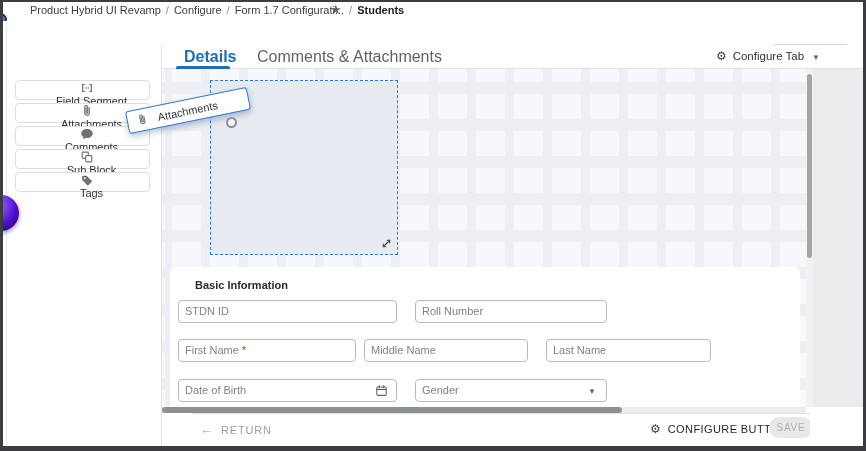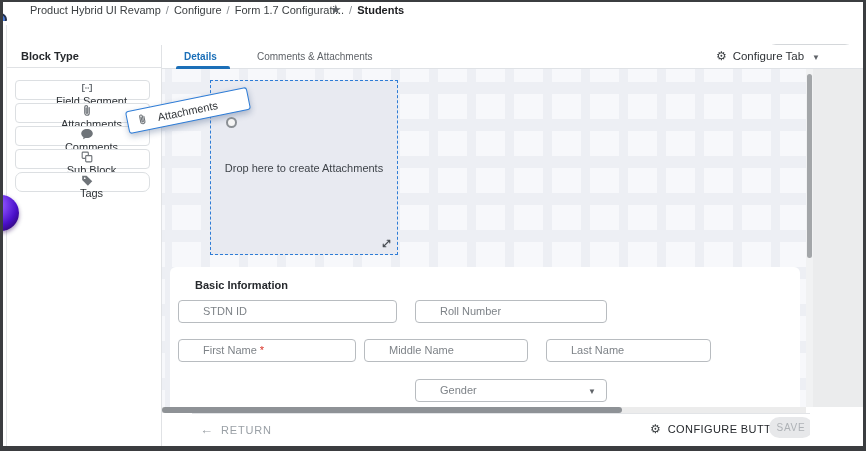--- a/index.html
+++ b/index.html
@@ -43,21 +43,21 @@
   .sidebar { left:7px; top:45px; width:155px; height:404px; background:#fff; border-right:1px solid #e0e2e5; }
   .sidebar-header { position:absolute; left:0; top:0; width:100%; height:23px; border-bottom:1px solid #e0e2e5;
                     font-size:11px; font-weight:bold; color:#26292d; line-height:23px; padding-left:14px; }
   .block-item { position:absolute; left:8px; width:135px; height:20px; background:#fff; border:1px solid #dcdfe2;
                 border-radius:4px; display:flex; align-items:center; padding-left:8px;flex-direction:column; }
   .block-item .bi-icon { width:14px; height:14px; color:#6f7479; flex:0 0 14px; }
   .block-item .bi-label { font-size:11px; color:#2f3337; margin-left:10px; white-space:nowrap; }
 
   
   .tabbar { left:162px; top:45px; width:702px; height:24px; background:#fff; border-bottom:1px solid #dfe2e6; }
-  .tab { position:absolute; top:0; height:23px; line-height:23px; font-size:10px; }
+  .tab { position:absolute; top:0; height:23px; line-height:23px; font-size:16px; }
   .tab-details { left:22px; color:#1b6fb8; font-weight:bold; }
   .tab-underline { position:absolute; left:14px; top:21px; width:54px; height:3px; background:#1b6fb8; border-radius:2px 2px 0 0; }
   .tab-comments { left:95px; color:#5f6368; }
   .configure-tab { position:absolute; right:44px; top:0; height:23px; line-height:23px; font-size:11.5px; color:#2f3337; }
   .configure-tab .gear { font-size:12px; color:#3c4043; margin-right:6px; }
   .configure-tab .caret { font-size:8px; color:#5f6368; margin-left:8px; }
 
   
   .canvas { left:162px; top:69px; width:702px; height:338px; background:#ebeced; overflow:hidden; }
   .grid-bg { position:absolute; left:0; top:0; width:644px; height:338px; background-color:#edeff4;
@@ -78,21 +78,21 @@
   .resize-handle { position:absolute; right:4px; bottom:4px; width:13px; height:13px; color:#4a4f55; }
 
   .vscroll-track { left:644px; top:0; width:7px; height:338px; background:#f1f2f3; }
   .vscroll-thumb { position:absolute; left:1px; top:5px; width:5px; height:184px; background:#a3a6a9; border-radius:3px; }
   .canvas-gutter { left:651px; top:0; width:51px; height:338px; background:#ebeced; }
 
   
   .panel { left:8px; top:198px; width:630px; height:140px; background:#fff; border-radius:6px 6px 0 0; }
   .section-title { position:absolute; left:10px; top:12px; font-size:11px; font-weight:bold; color:#26292d;padding-left:15px; }
   .field { position:absolute; height:23px; border:1px solid #b8bcc0; border-radius:4px; background:#fff;
-           font-size:11px; color:#7e8388; line-height:21px; padding-left:24px; white-space:nowrap; }
+           font-size:11px; color:#7e8388; line-height:21px; padding-left:6px; white-space:nowrap; }
   .field .req { color:#d93025; margin-left:3px; }
   .field .f-icon { position:absolute; right:8px; top:4px; width:13px; height:13px; color:#5f6368; }
   .field .f-caret { position:absolute; right:10px; top:1px; font-size:8px; color:#5f6368; line-height:21px; }
 
   
   .drag-chip { left:126px; top:99px; width:124px; height:23px; background:#fff; border:1px solid #2e7cd6;
                border-radius:3px; transform:rotate(-11.5deg); transform-origin:50% 50%;
                box-shadow:0 3px 6px rgba(30,60,110,.3); display:flex; align-items:center; padding-left:8px; z-index:30; }
   .drag-chip .bi-icon { width:13px; height:13px; color:#6f7479; }
   .drag-chip .chip-label { font-size:11px; color:#2f3337; margin-left:9px; }
@@ -137,21 +137,20 @@
     <div class="abs preview-label">Preview</div>
     <div class="abs publish-btn"><svg width="11" height="11" viewBox="0 0 16 16" fill="none" stroke="#fdfdfd" stroke-width="2" stroke-linecap="round">
           <path d="M8 11 V4 M5 6.5 L8 3.5 L11 6.5 M4 12.5 h8"></path>
         </svg><span>PUBLISH</span></div>
   </div>
 
   <div class="abs left-rail"></div>
   <div class="abs orb"></div>
 
   <div class="abs sidebar">
-    <div class="sidebar-header">Block Type</div>
 
     <div class="block-item" style="top:35px;">
       <svg class="bi-icon" viewBox="0 0 16 16" fill="none" stroke="currentColor" stroke-width="1.4" stroke-linecap="round">
           <path d="M5 4 h-2 v8 h2 M11 4 h2 v8 h-2"></path>
           <circle cx="6.8" cy="8" r="0.9" fill="currentColor" stroke="none"></circle>
           <circle cx="9.4" cy="8" r="0.9" fill="currentColor" stroke="none"></circle>
         </svg>
       <span class="bi-label">Field Segment</span>
     </div>
 
@@ -170,21 +169,21 @@
     </div>
 
     <div class="block-item" style="top:104px;text-align:center;">
       <svg class="bi-icon" viewBox="0 0 16 16" fill="none" stroke="currentColor" stroke-width="1.3">
           <rect x="2.5" y="2.5" width="7" height="7" rx="1"></rect>
           <rect x="6.5" y="6.5" width="7" height="7" rx="1" fill="#fff"></rect>
         </svg>
       <span class="bi-label">Sub Block</span>
     </div>
 
-    <div class="block-item" style="top:127px;border-radius:7px;">
+    <div class="block-item" style="top:127px;">
       <svg class="bi-icon" viewBox="0 0 16 16">
           <path d="M2.5 3 v5 l6.5 6.5 5-5 L7.5 3 z" fill="currentColor"></path>
           <circle cx="5.4" cy="5.9" r="1" fill="#fff"></circle>
         </svg>
       <span class="bi-label">Tags</span>
     </div>
   </div>
 
   <div class="abs tabbar">
     <div class="tab tab-details">Details</div>
@@ -194,21 +193,20 @@
       <span class="gear">⚙</span><span>Configure Tab</span><span class="caret">▼</span>
     </div>
   </div>
 
   <div class="abs canvas">
     <div class="grid-bg">
         <div class="grid-gaps"></div>
       </div>
 
     <div class="abs dropzone">
-      <span class="dropzone-text">Drop here to create Attachments</span>
       <svg class="resize-handle" viewBox="0 0 16 16" fill="none" stroke="currentColor" stroke-width="1.4" stroke-linecap="round">
           <path d="M4 12 L12 4 M4 12 h3.2 M4 12 v-3.2 M12 4 h-3.2 M12 4 v3.2"></path>
         </svg>
     </div>
 
     <div class="abs vscroll-track">
       <div class="vscroll-thumb"></div>
     </div>
     <div class="abs canvas-gutter"></div>
 
@@ -225,20 +223,27 @@
       <div class="field" style="left:8px; top:72px; width:178px;">
         <span>First Name</span><span class="req">*</span>
       </div>
       <div class="field" style="left:194px; top:72px; width:164px;">
         <span>Middle Name</span>
       </div>
       <div class="field" style="left:376px; top:72px; width:165px;">
         <span>Last Name</span>
       </div>
 
+      <div class="field" style="left:8px; top:112px; width:219px;">
+        <span>Date of Birth</span>
+        <svg class="f-icon" viewBox="0 0 16 16" fill="none" stroke="currentColor" stroke-width="1.3" stroke-linecap="round">
+            <rect x="2.2" y="3.6" width="11.6" height="10.4" rx="1.4"></rect>
+            <path d="M2.2 6.8 h11.6 M5.2 2 v3 M10.8 2 v3"></path>
+          </svg>
+      </div>
       <div class="field" style="left:245px; top:112px; width:192px;">
         <span>Gender</span>
         <span class="f-caret">▼</span>
       </div>
     </div>
   </div>
 
   <div class="abs drag-chip">
     <svg class="bi-icon" viewBox="0 0 16 16" fill="none" stroke="#6f7479" stroke-width="1.3" stroke-linecap="round">
         <path d="M10.6 4.2 v6.1 a2.6 2.6 0 0 1 -5.2 0 V3.6 a1.7 1.7 0 0 1 3.4 0 v6.2 a.85.85 0 0 1 -1.7 0 V4.4"></path>

